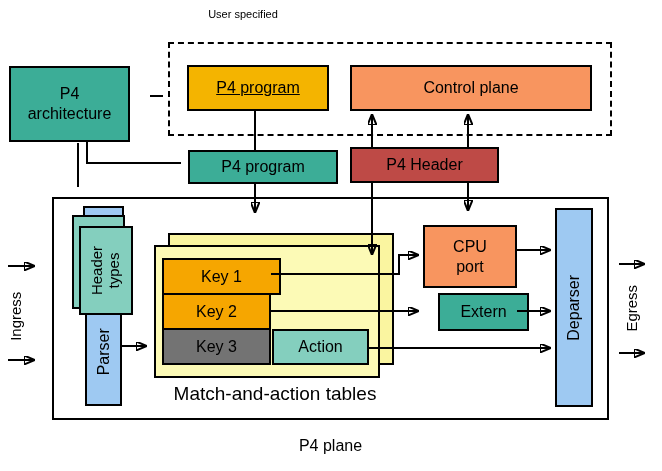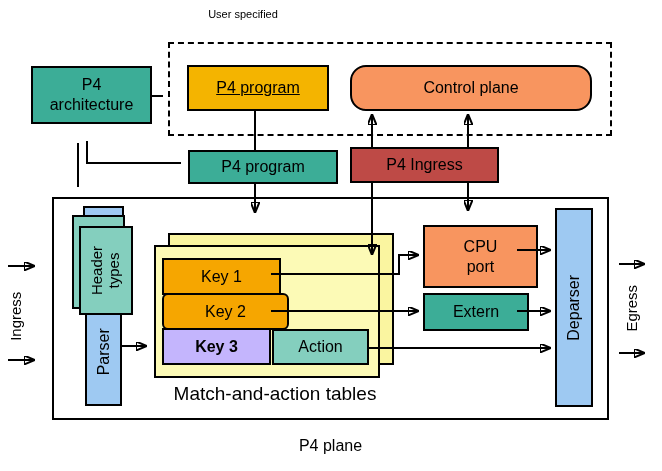--- a/index.html
+++ b/index.html
@@ -19,38 +19,38 @@
   .rot {
     transform:rotate(-90deg);
     white-space:pre-line; text-align:center; line-height:1.1;
   }
   .vlabel {
     position:absolute; display:flex; align-items:center; justify-content:center;
   }
   
   .user-spec      { left:168px; top:8px;  width:150px; font-size:11px; }
   .dashed-box     { position:absolute; box-sizing:border-box; left:168px; top:42px; width:444px; height:94px; border:2px dashed #000; }
-  .arch           { left:31px;  top:66px;  width:121px; height:58px; }
+  .arch           { left:9px;  top:66px;  width:121px; height:76px; }
   .program        { left:187px; top:65px;  width:142px; height:46px;text-decoration:underline; }
-  .control        { left:350px; top:65px;  width:242px; height:46px;border-radius:16px; }
+  .control        { left:350px; top:65px;  width:242px; height:46px; }
   .compiler       { left:188px; top:150px; width:150px; height:34px; }
   .runtime        { left:350px; top:147px; width:149px; height:36px; }
   .target         { left:52px;  top:197px; width:557px; height:223px; background:transparent; }
   .tab            { left:83px;  top:206px; width:41px;  height:24px; }
   .parser         { left:85px;  top:298px; width:37px;  height:108px; }
   .teal-mid       { left:72px;  top:215px; width:53px;  height:94px; }
   .teal-front     { left:79px;  top:226px; width:54px;  height:89px; font-size:15px; }
   .yellow-back    { left:168px; top:233px; width:226px; height:132px; }
   .yellow-front   { left:154px; top:245px; width:226px; height:133px; }
   .key1           { left:162px; top:258px; width:119px; height:37px; }
-  .key2           { left:162px; top:293px; width:127px; height:37px;border-radius:6px; }
+  .key2           { left:162px; top:293px; width:109px; height:37px; }
   .key3           { left:162px; top:328px; width:109px; height:37px; }
   .action         { left:272px; top:329px; width:97px;  height:36px; }
-  .cpu            { left:423px; top:225px; width:115px;  height:63px; }
-  .extern         { left:423px; top:293px; width:106px;  height:38px; }
+  .cpu            { left:423px; top:225px; width:94px;  height:63px; }
+  .extern         { left:438px; top:293px; width:91px;  height:38px; }
   .deparser       { left:555px; top:208px; width:38px;  height:199px; }
   .match-caption  { left:150px; top:383px; width:250px; font-size:19px; }
   .target-caption { left:52px;  top:437px; width:557px; font-size:16px; }
   .ingress-lbl    { left:0px;   top:281px; width:34px;  height:70px; font-size:15px; }
   .egress-lbl     { left:615px; top:270px; width:34px;  height:76px; font-size:15px; }
   .connector-layer { position:absolute; left:0; top:0; z-index:10; pointer-events:none; }
   .connector-layer path, .connector-layer line { stroke:#000; stroke-width:2; fill:none; }
 </style>
 </head>
 <body>
@@ -63,39 +63,39 @@
 
   <div class="box arch" style="background-color: rgb(60, 173, 151);">P4
 architecture</div>
 
   <div class="box program" style="background-color: rgb(244, 180, 0);">P4 program</div>
 
   <div class="box control" style="background-color: rgb(248, 149, 95);">Control plane</div>
 
   <div class="box compiler" style="background-color: rgb(60, 173, 151);">P4 program</div>
 
-  <div class="box runtime" style="background-color: rgb(190, 74, 70);">P4 Ingress</div>
+  <div class="box runtime" style="background-color: rgb(190, 74, 70);">P4 Header</div>
 
   <div class="box target"></div>
 
   <div class="box tab" style="background-color: rgb(158, 201, 242);"></div>
   <div class="box parser" style="background-color: rgb(158, 201, 242);">
     <span class="rot">Parser</span>
   </div>
   <div class="box teal-mid" style="background-color: rgb(132, 207, 190);"></div>
   <div class="box teal-front" style="background-color: rgb(132, 207, 190);">
     <span class="rot">Header
 types</span>
   </div>
 
   <div class="box yellow-back" style="background-color: rgb(250, 245, 160);"></div>
   <div class="box yellow-front" style="background-color: rgb(252, 250, 182);"></div>
   <div class="box key1" style="background-color: rgb(246, 166, 0);">Key 1</div>
   <div class="box key2" style="background-color: rgb(246, 166, 0);">Key 2</div>
-  <div class="box key3" style="background-color: #c4b5fd; font-weight: bold;">Key 3</div>
+  <div class="box key3" style="background-color: #737373;">Key 3</div>
   <div class="box action" style="background-color: rgb(132, 207, 190);">Action</div>
   <div class="caption match-caption">Match-and-action tables</div>
 
   <div class="box cpu" style="background-color: rgb(248, 149, 95);">CPU
 port</div>
   <div class="box extern" style="background-color: rgb(60, 173, 151);">Extern</div>
   <div class="box deparser" style="background-color: rgb(158, 201, 242);">
     <span class="rot">Deparser</span>
   </div>
 

